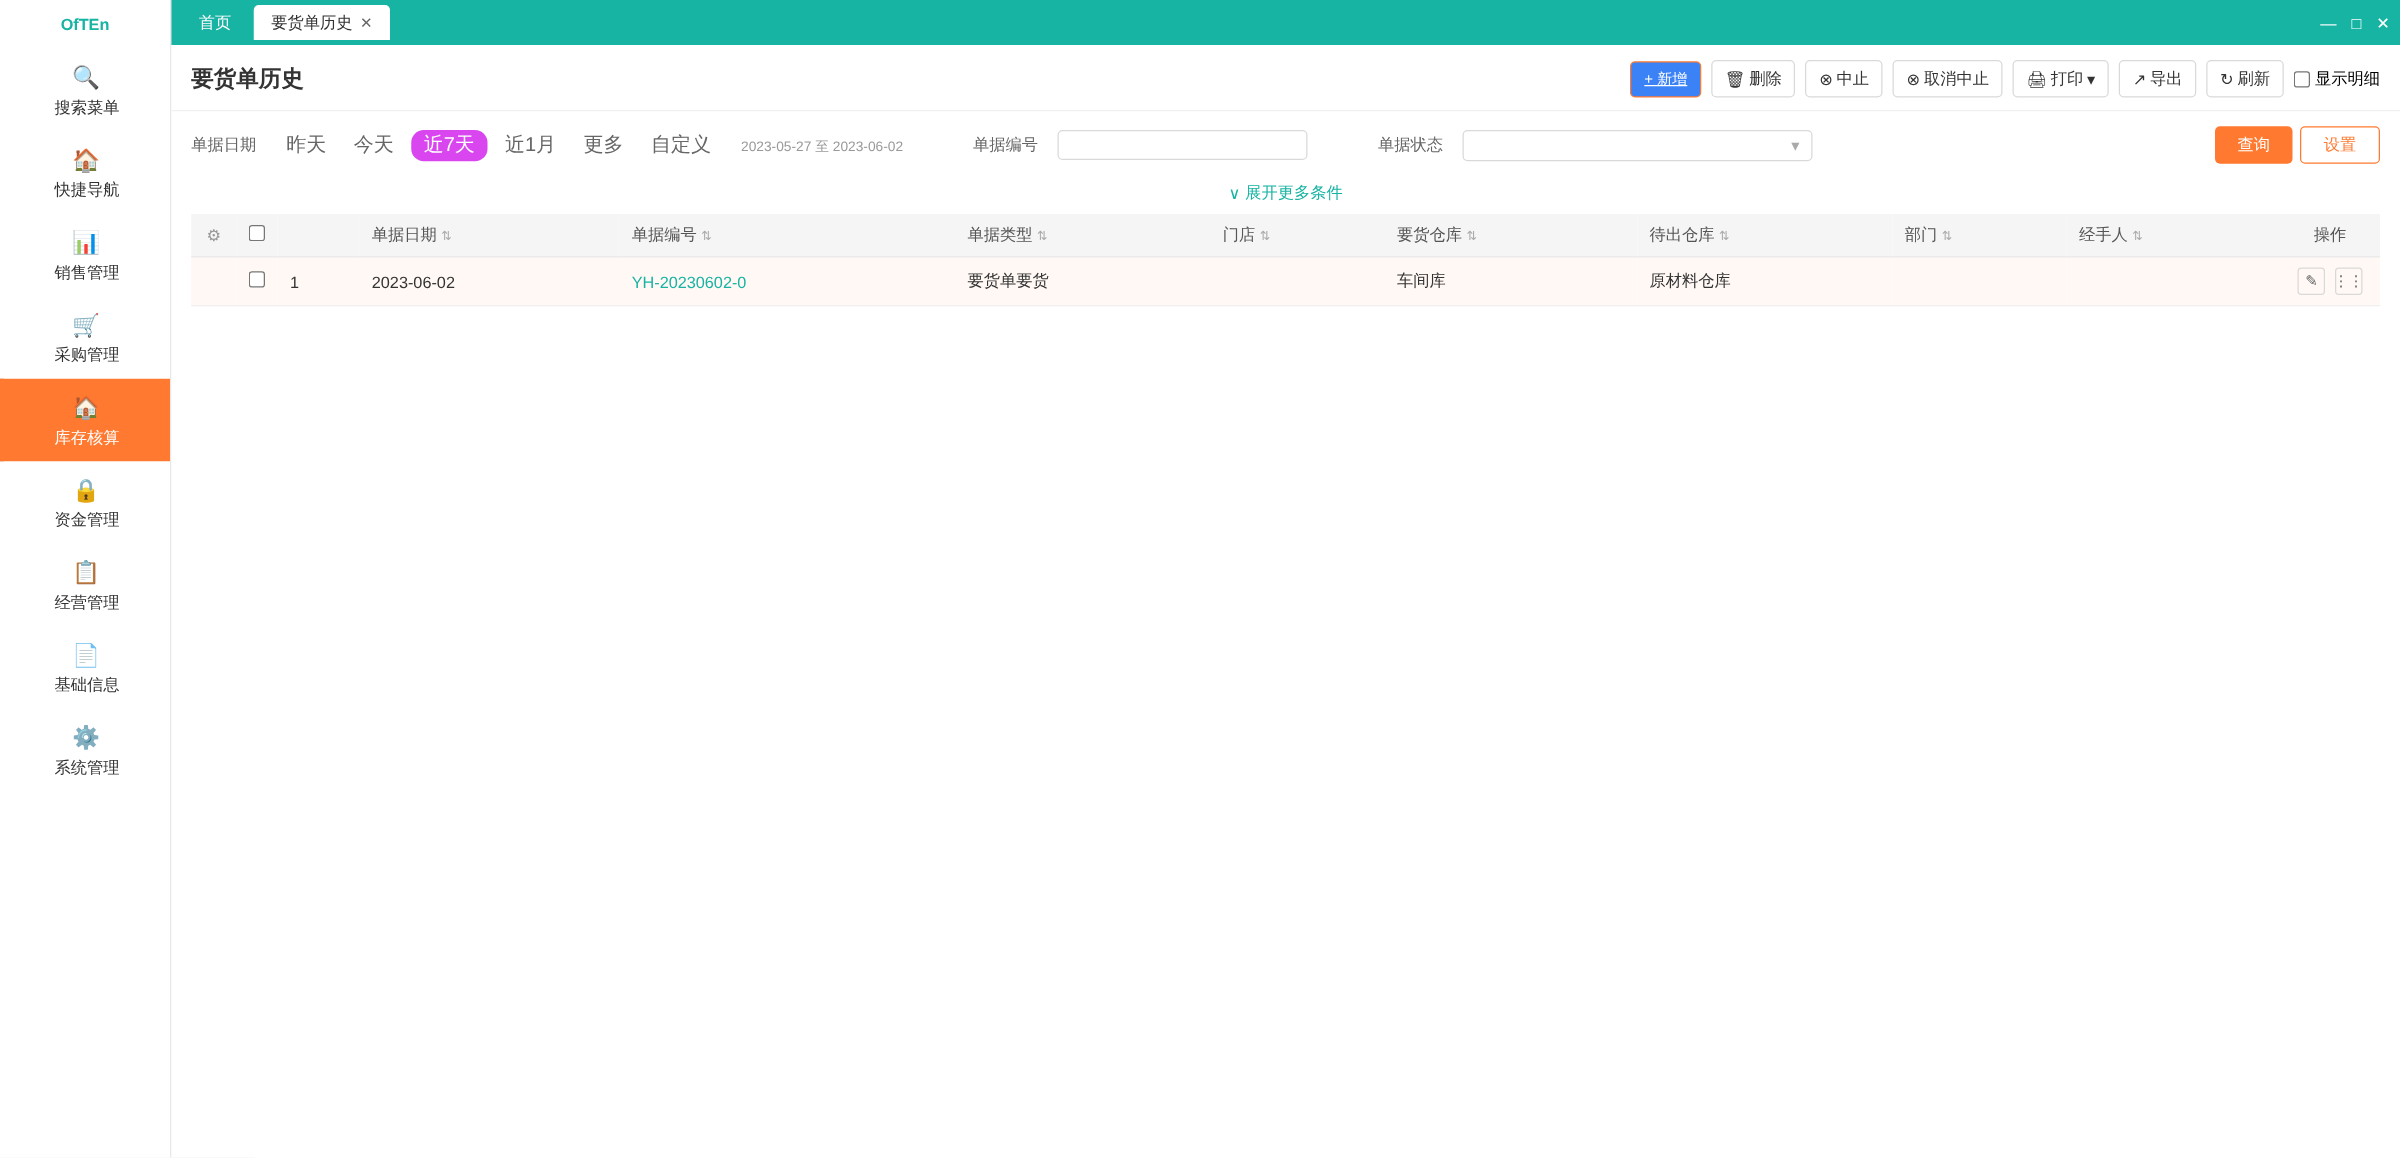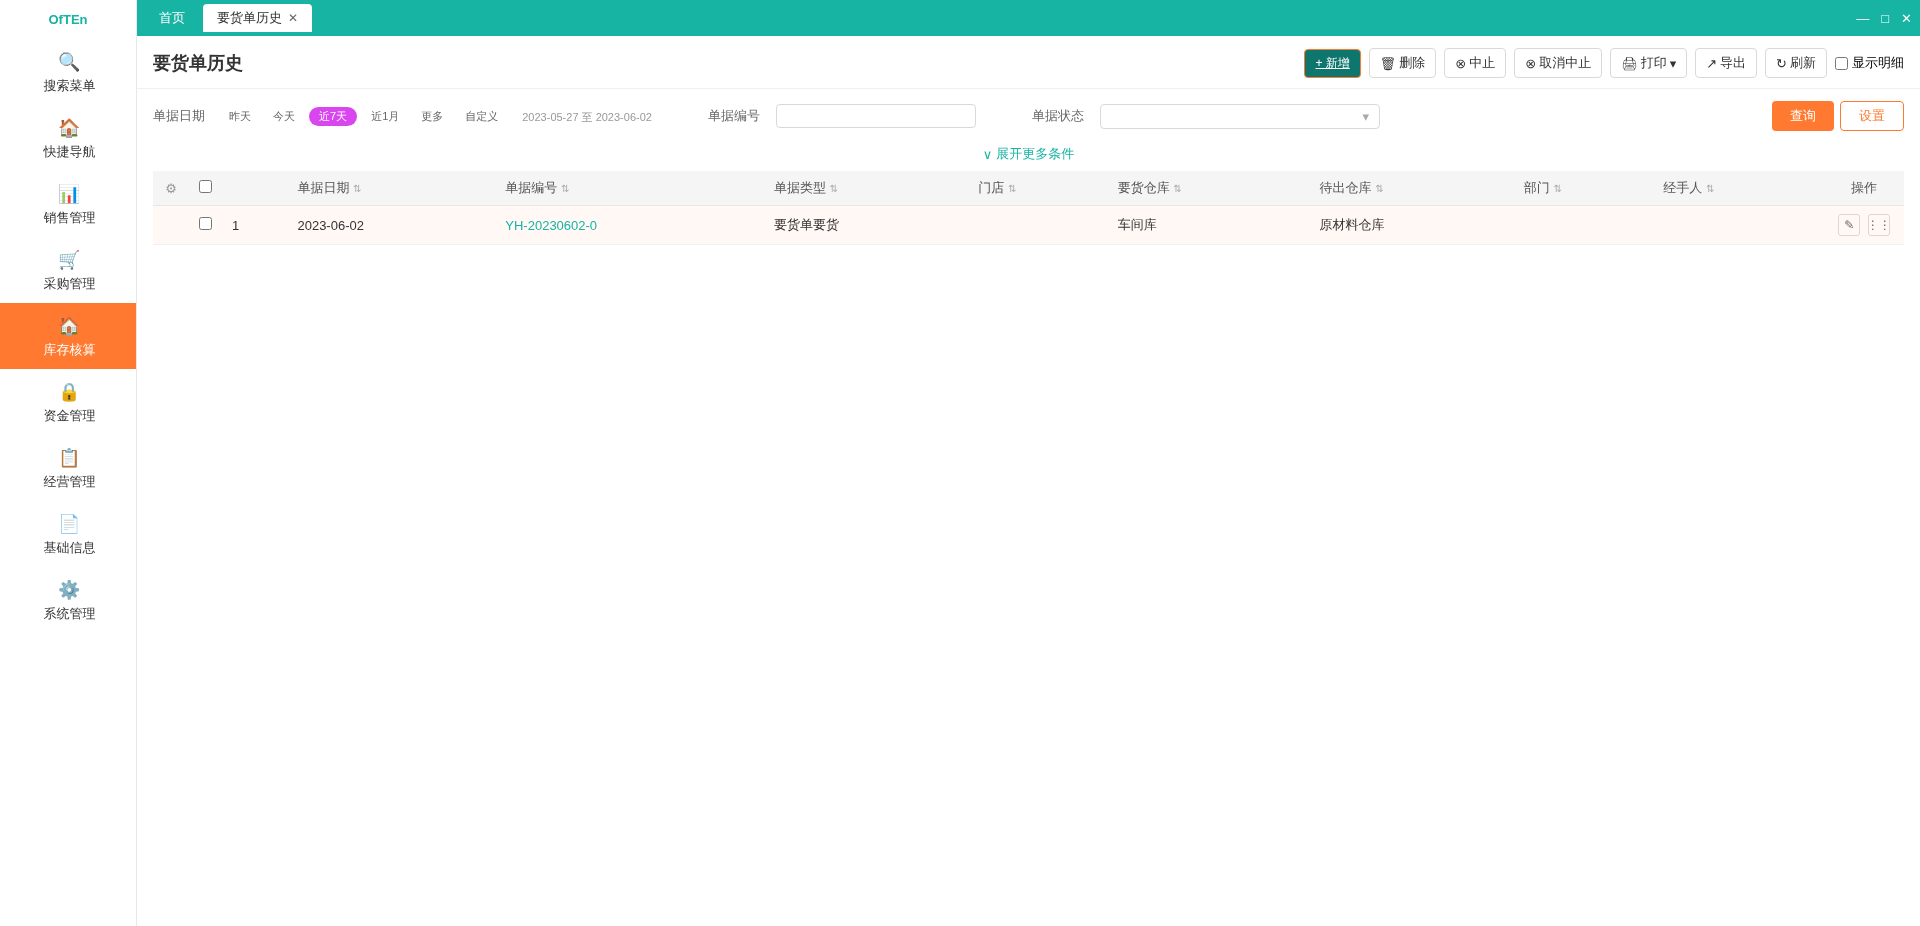--- a/index.html
+++ b/index.html
@@ -101,41 +101,41 @@
       gap: 3px;
       padding: 5px 10px;
       border: 1px solid #d9d9d9;
       border-radius: 4px;
       background: #fff;
       cursor: pointer;
       color: #333;
       font-size: 12px;
       white-space: nowrap;
     }
-    .toolbar-btn.primary { background: #0f766e; color: #fff; border-color: #ff7a30; text-decoration: underline; }
+    .toolbar-btn.primary { background: #3b82f6; color: #fff; border-color: #ff7a30; text-decoration: underline; }
 
     
     .filter-area {
       padding: 12px 16px 0;
       flex-shrink: 0;
     }
     .filter-row {
       display: flex;
       align-items: center;
       gap: 16px;
       margin-bottom: 10px;
     }
     .filter-label { color: #666; white-space: nowrap; }
     .date-filter-group { display: flex; align-items: center; gap: 6px; }
     .date-btn {
       padding: 2px 8px;
       border-radius: 3px;
       cursor: pointer;
       color: #666;
-      font-size: 11px;
+      font-size: 16px;
     }
     .date-btn.active { background: #d946ef; color: #fff; border-radius: 10px; padding: 2px 10px; }
     .date-range { color: #999; font-size: 11px; margin-top: 2px; }
     .filter-input {
       border: 1px solid #d9d9d9;
       border-radius: 4px;
       padding: 4px 10px;
       width: 200px;
       outline: none;
       font-size: 12px;

